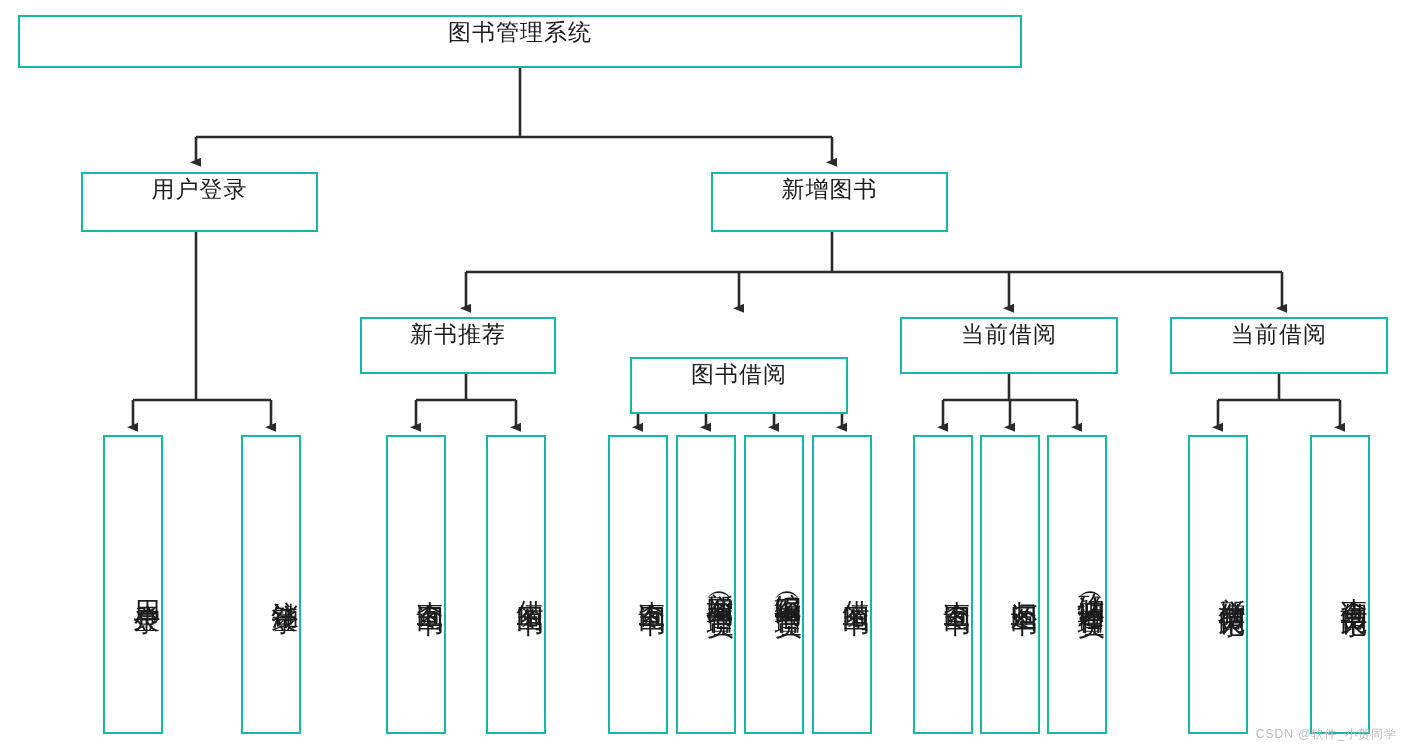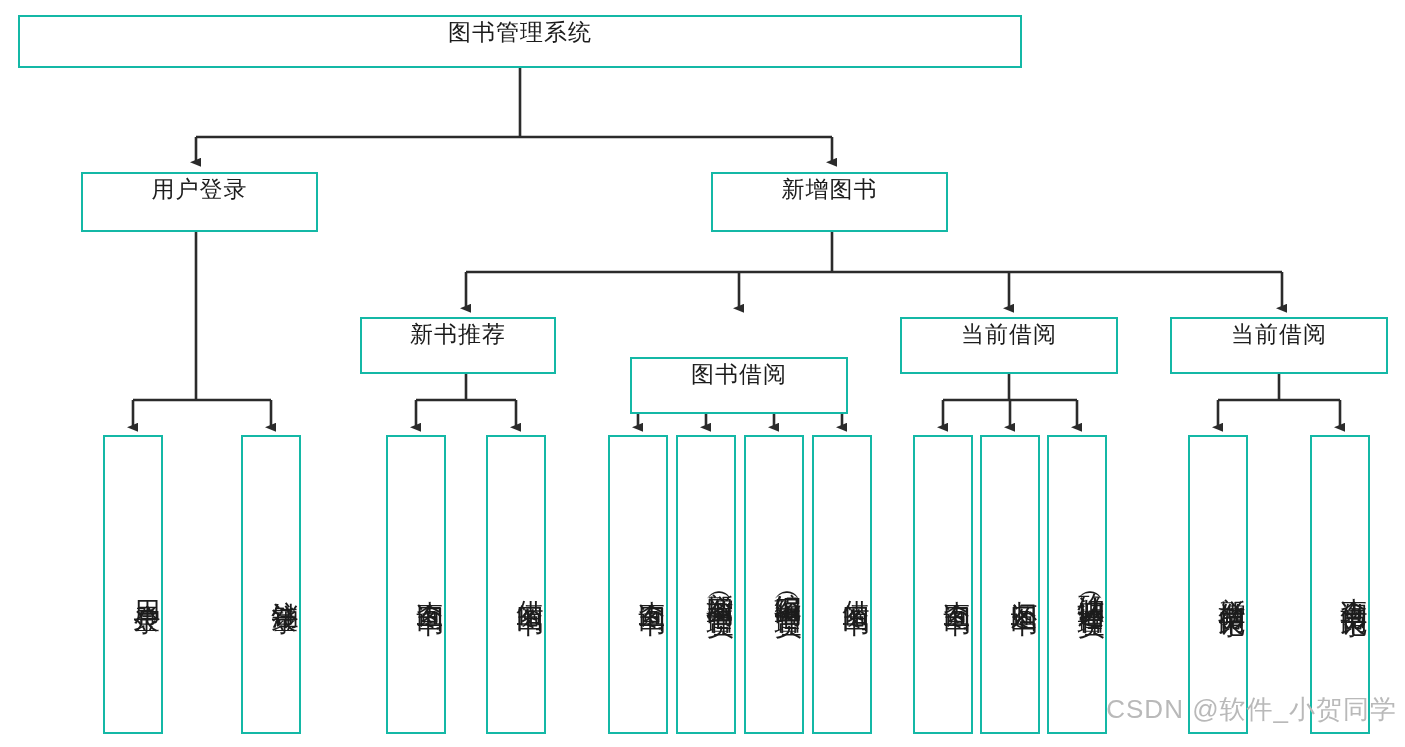--- a/index.html
+++ b/index.html
@@ -52,22 +52,22 @@
     display: block;
     white-space: pre-line;
   }
   .node.vert .label {
     writing-mode: vertical-rl;
     text-orientation: upright;
   }
   #watermark {
     position: absolute;
     right: 8px;
-    bottom: 20px;
-    font-size: 26px;
+    bottom: 4px;
+    font-size: 12px;
     color: #b9b9b9;
     letter-spacing: 1px;
     white-space: nowrap;
     user-select: none;
     text-align: center;
   }
 </style>
 </head>
 <body>
 

